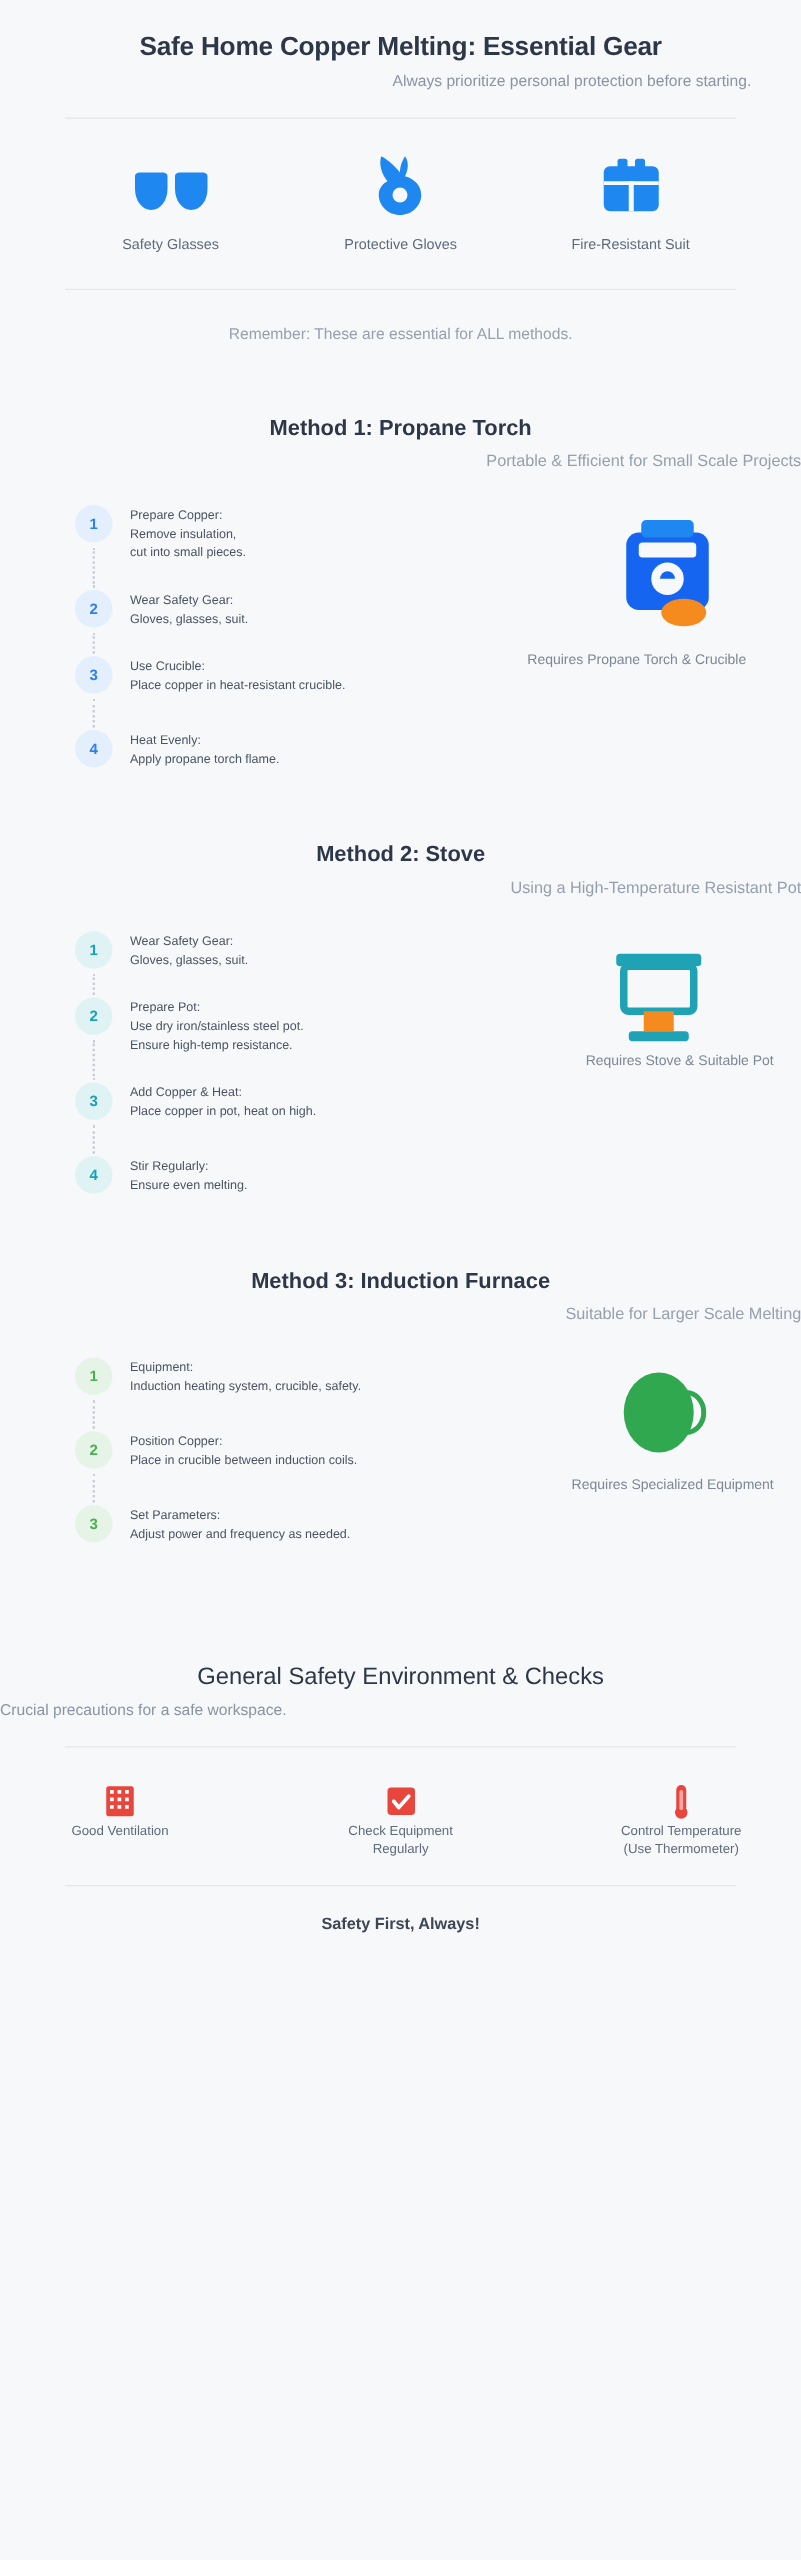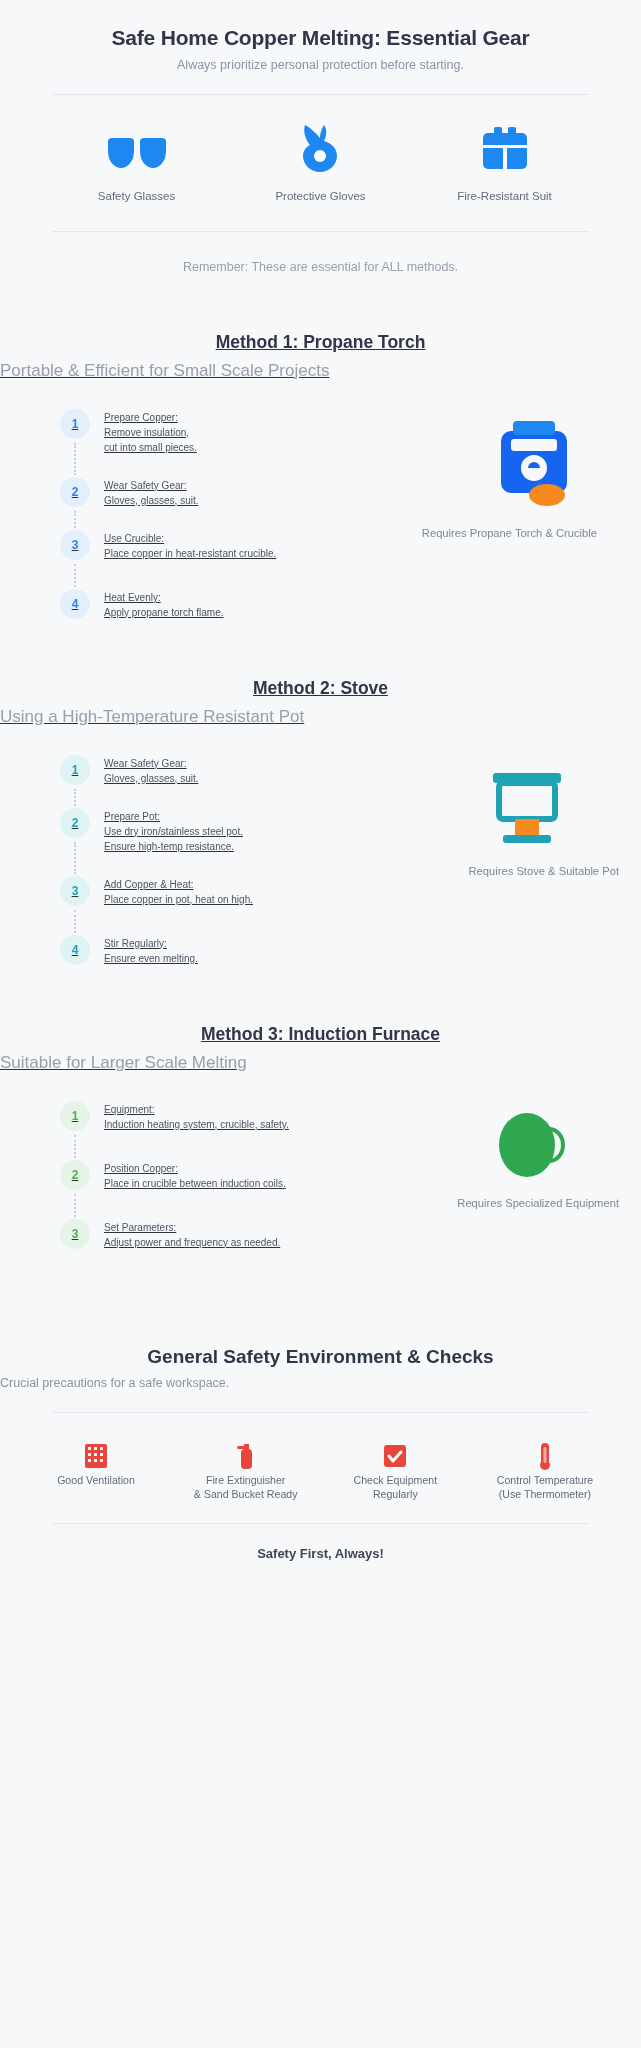--- a/index.html
+++ b/index.html
@@ -30,20 +30,21 @@
     font-size: 21px;
     font-weight: bold;
     color: #2d3748;
     letter-spacing: -0.2px;
     margin: 0 0 8px 0;
   }
   .hero-sub {
     font-size: 12.5px;
     color: #8a94a3;
     margin: 0;
+    text-align: right;
   }
   .hr {
     height: 1px;
     background: #e3e6ea;
     margin: 22px 52px 0 52px;
   }
 
   
   .gear-row {
     display: flex;
@@ -70,32 +71,31 @@
   .remember {
     text-align: center;
     font-size: 12.5px;
     color: #97a0ad;
     padding: 28px 0 0 0;
   }
 
   
   .method {
     padding-top: 58px;
-    text-decoration: underline;
   }
   .method-title {
     text-align: center;
     font-size: 17.5px;
     font-weight: bold;
     color: #2d3748;
     margin: 0;
   }
   .method-sub {
-    text-align: left;
-    font-size: 17px;
+    text-align: right;
+    font-size: 13px;
     color: #96a0ad;
     margin: 8px 0 0 0;
   }
   .method-body {
     position: relative;
     margin-top: 28px;
     padding: 0 40px 0 60px;
   }
   .steps {
     position: relative;
@@ -156,21 +156,21 @@
     z-index: 1;
   }
 
   
   .safety {
     padding-top: 96px;
   }
   .safety-title {
     text-align: center;
     font-size: 19px;
-    font-weight: bold;
+    font-weight: normal;
     color: #2d3748;
     margin: 0;
   }
   .safety-sub {
     text-align: left;
     font-size: 12.5px;
     color: #8a94a3;
     margin: 8px 0 0 0;
   }
   .safety-row {
@@ -328,21 +328,21 @@
 
       <div class="illo" style="right:62px; top:10px;">
         <svg width="100" height="90" viewBox="0 0 100 90">
           <rect x="14" y="8" width="68" height="10" rx="3" fill="#1FA3B4"></rect>
           <rect x="20" y="18" width="56" height="36" rx="4" fill="none" stroke="#1FA3B4" stroke-width="6"></rect>
           <rect x="36" y="54" width="24" height="16" fill="#F58A1F"></rect>
           <rect x="24" y="70" width="48" height="8" rx="3" fill="#1FA3B4"></rect>
         </svg>
       </div>
 
-      <div class="illo-caption" style="right:22px; top:110px; width:220px; text-align:right;">Requires Stove &amp; Suitable Pot</div>
+      <div class="illo-caption" style="right:22px; top:98px; width:220px; text-align:right;">Requires Stove &amp; Suitable Pot</div>
 
       <div class="steps">
 
         <div class="step">
           <div class="step-connector"></div>
           <div class="step-bullet">1</div>
           <div class="step-text">
             <div>Wear Safety Gear:</div>
             <div>Gloves, glasses, suit.</div>
           </div>
@@ -451,33 +451,20 @@
                 <rect x="11" y="17" width="3" height="3"></rect>
                 <rect x="17" y="17" width="3" height="3"></rect>
             </g>
           </svg>
         </div>
         <div class="safety-label">
           <div>Good Ventilation</div>
         </div>
       </div>
 
-      <div class="safety-item">
-        <div class="safety-ico">
-          <svg width="22" height="30" viewBox="0 0 22 30">
-            <rect x="6" y="8" width="11" height="20" rx="4" fill="#E8453C"></rect>
-            <rect x="9" y="3" width="5" height="6" fill="#E8453C"></rect>
-            <rect x="2" y="5" width="8" height="3" rx="1.5" fill="#E8453C"></rect>
-          </svg>
-        </div>
-        <div class="safety-label">
-          <div>Fire Extinguisher</div>
-          <div>&amp; Sand Bucket Ready</div>
-        </div>
-      </div>
 
       <div class="safety-item">
         <div class="safety-ico">
           <svg width="26" height="26" viewBox="0 0 26 26">
             <rect x="2" y="2" width="22" height="22" rx="3" fill="#E8453C"></rect>
             <path d="M7 13 l4 5 l8 -9" fill="none" stroke="#ffffff" stroke-width="3" stroke-linecap="round" stroke-linejoin="round"></path>
           </svg>
         </div>
         <div class="safety-label">
           <div>Check Equipment</div>

